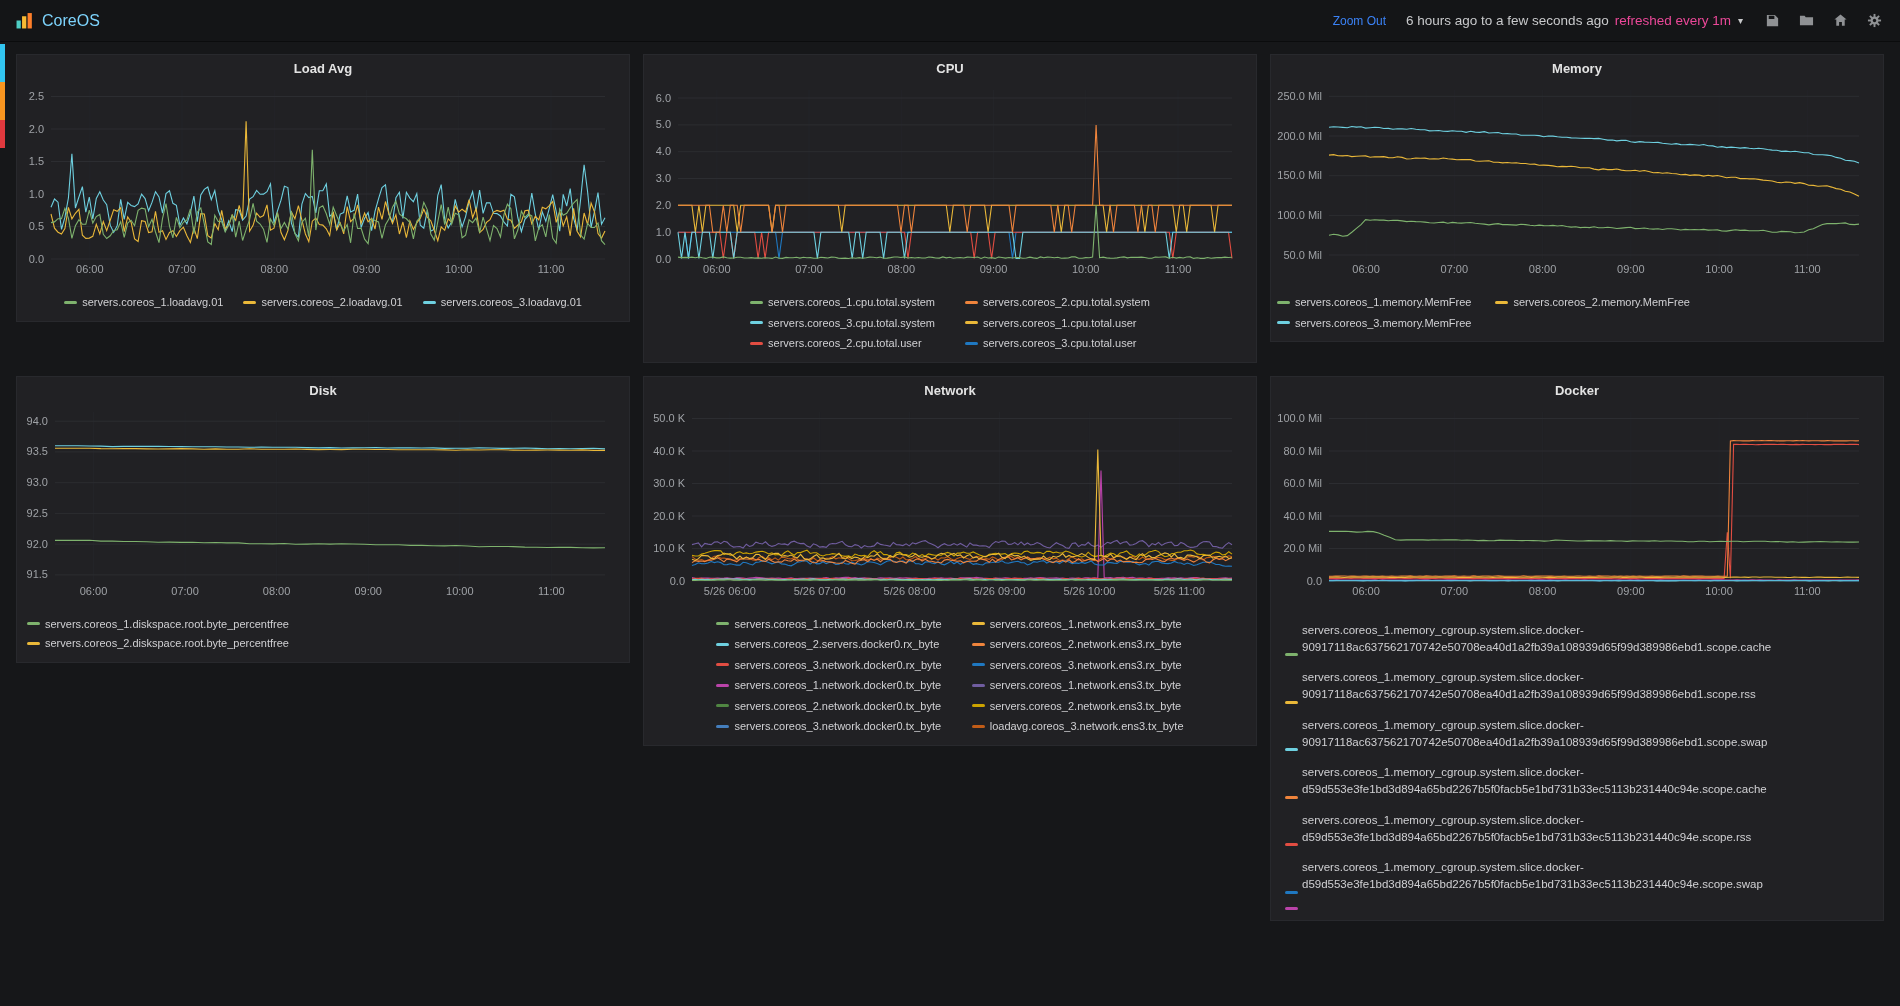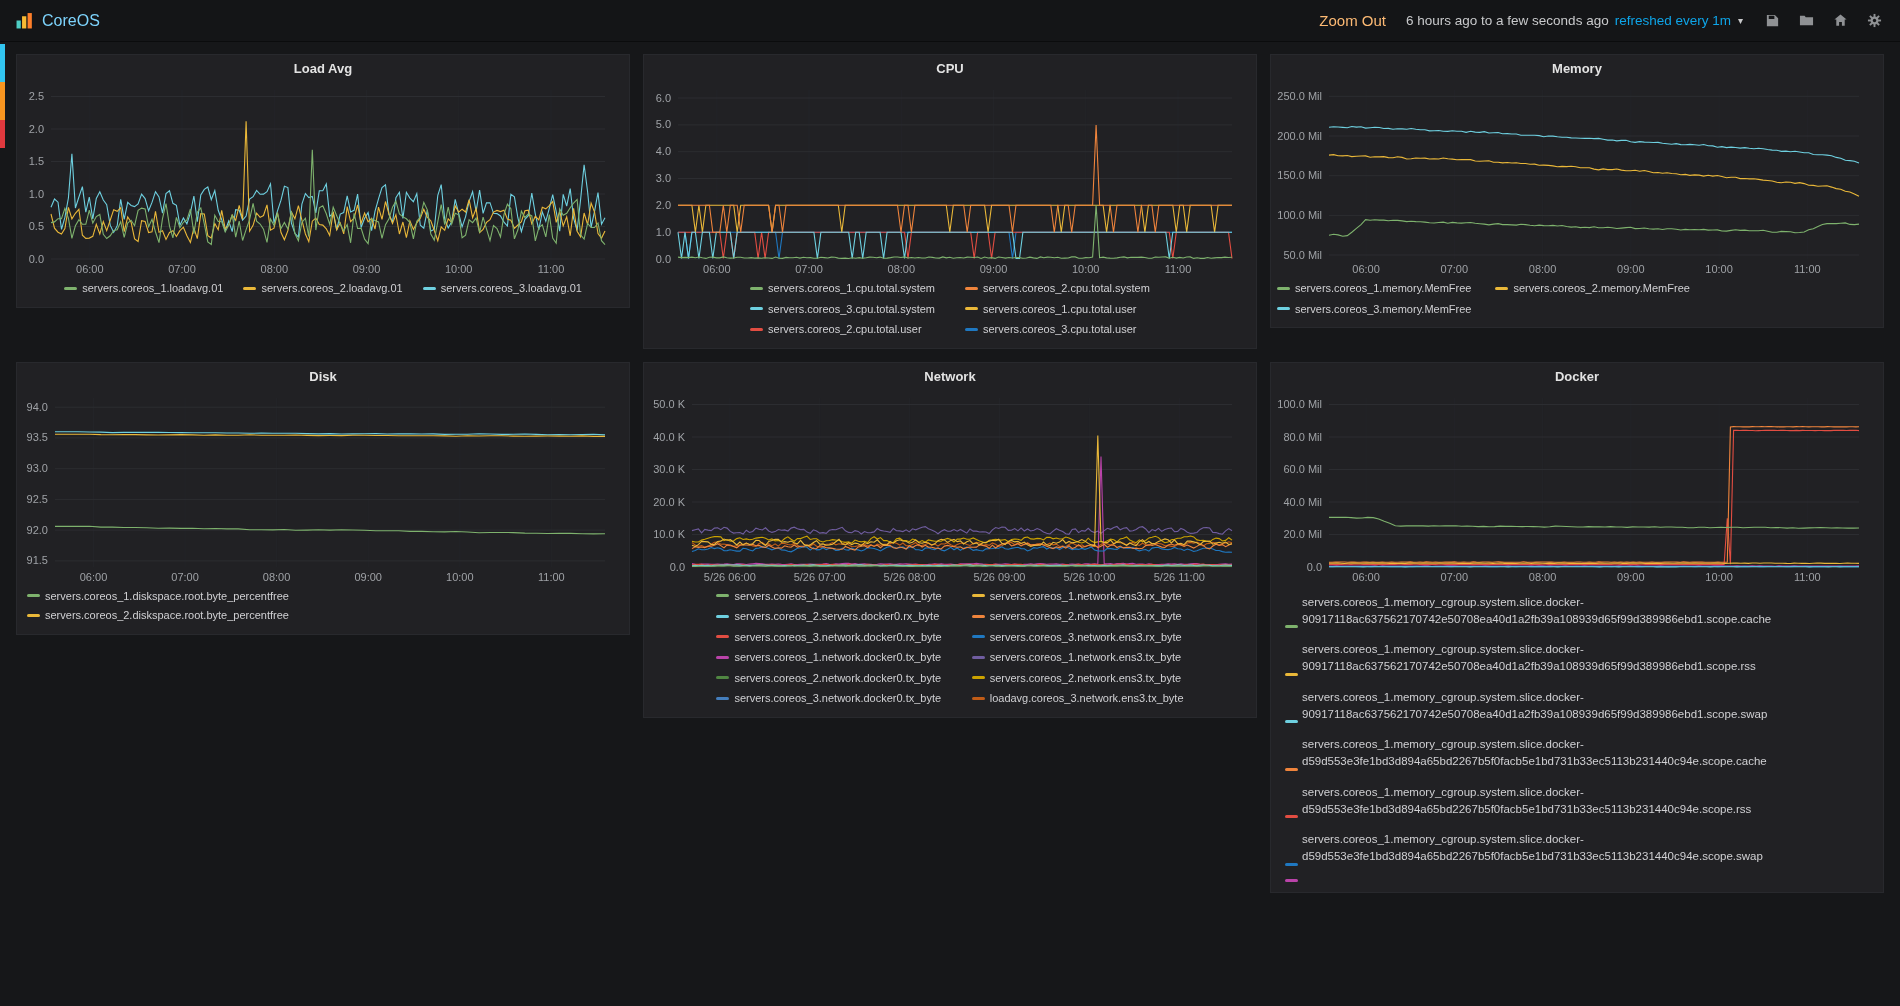--- a/index.html
+++ b/index.html
@@ -4,41 +4,41 @@
 <style>
   *{margin:0;padding:0;box-sizing:border-box}
   html,body{width:1900px;height:1006px;overflow:hidden;background:#161719;
     font-family:"Liberation Sans",sans-serif;color:#d8d9da}
   
   .navbar{height:42px;display:flex;align-items:center;justify-content:space-between;
     padding:0 16px;background:#141517;border-bottom:1px solid #0b0c0d}
   .brand{display:flex;align-items:center;gap:9px;font-size:16px;color:#7dd3fc;cursor:pointer}
   .brand svg{width:17px;height:17px}
   .nav-right{display:flex;align-items:center;gap:20px}
-  .zoom-out{background:none;border:none;color:#fdba74;font-size:15px;cursor:pointer;
+  .zoom-out{background:none;border:none;color:#3b82f6;font-size:12px;cursor:pointer;
     font-family:"Liberation Sans",sans-serif}
   .timepicker{display:flex;align-items:center;gap:6px;font-size:13.5px;color:#c9cacc;cursor:pointer}
-  .refresh{color:#0ea5e9}
+  .refresh{color:#ec4899}
   .caret{color:#c9cacc;font-size:10px;margin-left:1px}
   .nav-icons{display:flex;align-items:center;gap:15px}
   .icon-btn{background:none;border:none;cursor:pointer;display:flex;align-items:center;padding:2px}
   .icon-btn svg{width:15px;height:15px;fill:#8f9194}
   
   .side-strip{position:absolute;left:0;top:44px;width:5px;display:flex;flex-direction:column}
   .side-strip span{display:block;width:5px}
   
   .dashboard{padding:12px 16px;display:flex;flex-direction:column;gap:13px}
   .row{display:grid;grid-template-columns:1fr 1fr 1fr;gap:13px;align-items:start}
   .panel{background:#212124;border:1px solid #28292d;padding:0 0 8px}
   .panel-title{height:27px;display:flex;align-items:center;justify-content:center;
     font-size:13px;font-weight:700;color:#e3e3e3;cursor:pointer}
   .chart{width:100%;cursor:crosshair}
   .chart svg{display:block}
   
-  .legend{margin-top:2px;padding:0 6px 2px;font-size:11px}
+  .legend{margin-top:16px;padding:0 6px 2px;font-size:11px}
   .legend-item{display:flex;align-items:center;gap:5px;cursor:pointer;line-height:1.5}
   .legend-marker{width:13px;height:3px;border-radius:1.5px;flex:none}
   .legend-label{color:#d0d0d3;white-space:nowrap}
   .legend-row-center{display:flex;justify-content:center;gap:20px}
   .legend-grid2{display:grid;grid-template-columns:max-content max-content;
     justify-content:center;column-gap:30px;row-gap:4px}
   .legend-wrap-left{display:flex;flex-wrap:wrap;column-gap:24px;row-gap:4px}
   .legend-list-left{display:flex;flex-direction:column;gap:3px;padding-left:10px}
   .legend-stacked{display:flex;flex-direction:column;gap:13px;padding-left:14px;padding-top:6px}
   .legend-stacked .legend-item{flex-direction:row;align-items:flex-end;gap:4px}

